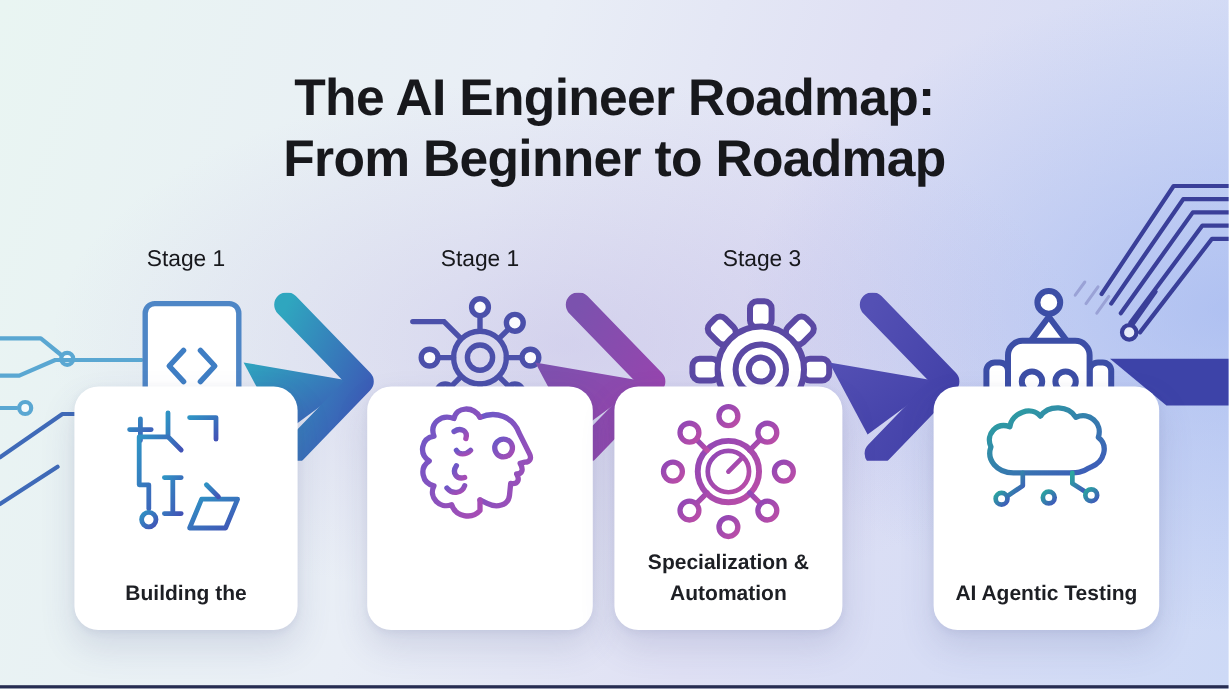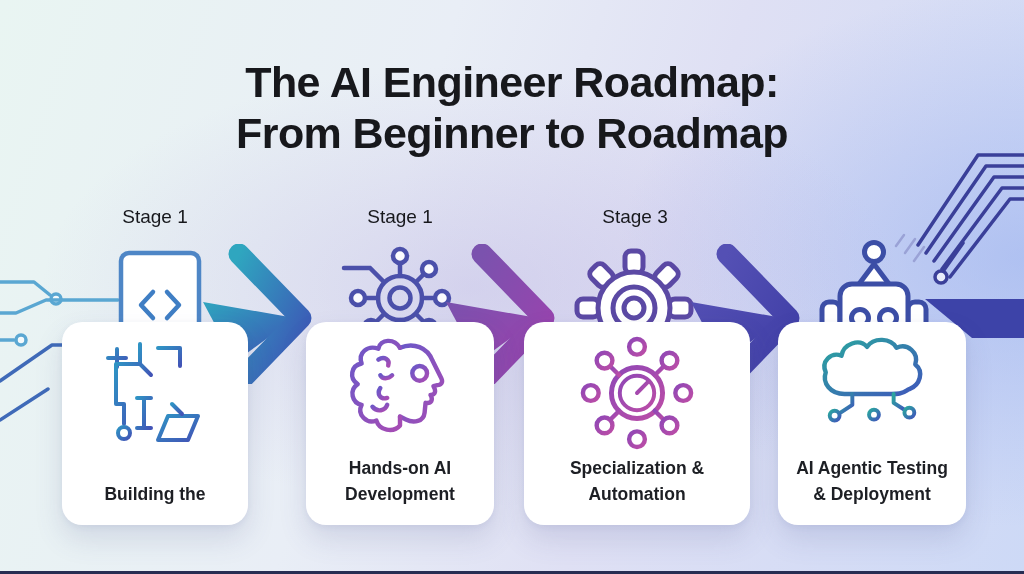--- a/index.html
+++ b/index.html
@@ -199,27 +199,23 @@
         <circle cx="80" cy="40" r="7.5"></circle>
         <path d="M60 14 C54 4 40 5 38 15 C27 11 17 19 21 30 C10 32 8 45 17 51 C8 57 11 70 21 72 C16 82 26 92 36 88 C39 98 53 101 60 93 V84"></path>
         <path d="M60 24 V52 M60 62 V88"></path>
         <path d="M38 26 C44 22 50 26 48 32"></path>
         <path d="M27 45 H41"></path>
         <path d="M40 55 C36 61 40 67 47 65"></path>
         <path d="M32 74 C37 80 45 78 47 72"></path>
         <path d="M52 42 C48 46 42 46 40 42"></path>
       </g>
     </svg>
-    <div class="card-text">
-      <div>Hands-on AI</div>
-      <div>Development</div>
-    </div>
-  </div>
-
-  <div class="card" style="left:524px;width:226px">
+  </div>
+
+  <div class="card" style="left:512px;width:190px">
     <svg class="card-icon" width="118" height="118" viewBox="0 0 120 120">
       <defs>
           <linearGradient id="gc3" x1="0" y1="0" x2="1" y2="1">
         <stop offset="0" stop-color="#8f47b6"></stop>
             <stop offset="1" stop-color="#bc4da6"></stop>
       </linearGradient>
         </defs>
       <g fill="none" stroke="url(#gc3)" stroke-width="4.5" stroke-linecap="round">
         <circle cx="60" cy="60" r="26" stroke-width="5"></circle>
         <circle cx="60" cy="60" r="17.5" stroke-width="4"></circle>
@@ -265,18 +261,17 @@
           <path d="M62 61 V76"></path>
             <circle cx="62" cy="82" r="5"></circle>
           <path d="M72 61 V84"></path>
           <path d="M82 61 V70 L93 77"></path>
             <circle cx="98" cy="80" r="5"></circle>
         </g>
       </g>
     </svg>
     <div class="card-text">
       <div>AI Agentic Testing</div>
-      <div>&amp; Deployment</div>
     </div>
   </div>
 
   <div class="bottom-bar"></div>
 </div>
 
 </body></html>

